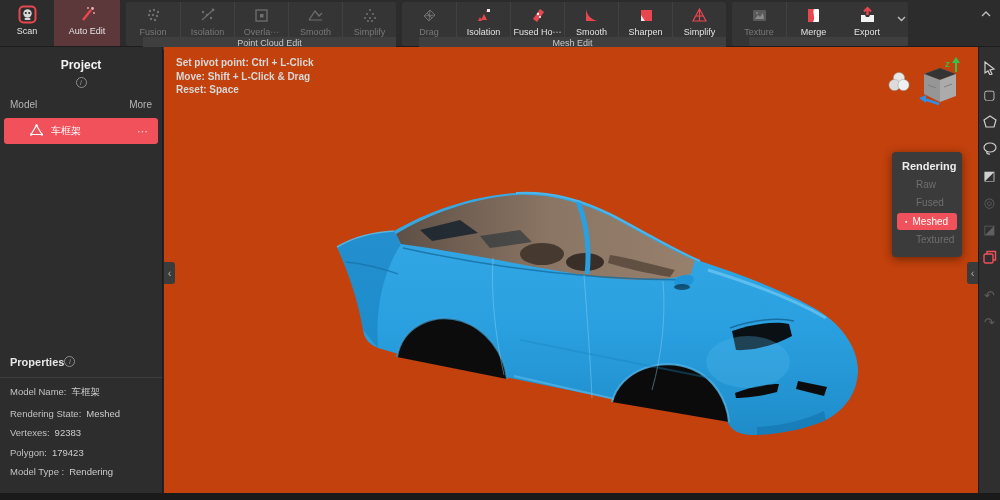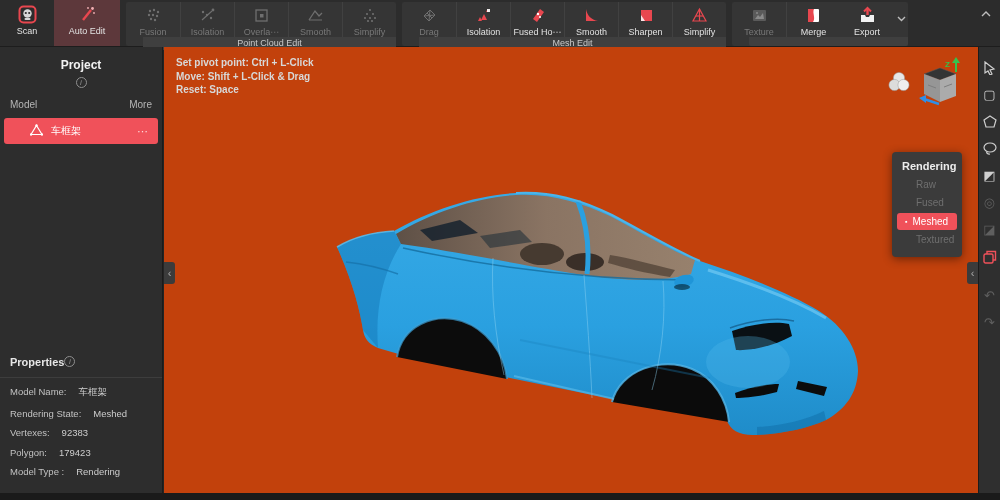--- a/index.html
+++ b/index.html
@@ -38,21 +38,21 @@
   .model-row { display:flex; justify-content:space-between; padding:11px 10px 5px;
     font-size:10px; color:#b5b5b5; }
   .model-item { margin:3px 4px; height:26px; background:#f0515a; border-radius:3px;
     display:flex; align-items:center; padding:0 9px 0 26px; gap:8px; color:#fff;
     font-size:10px; cursor:pointer; }
   .model-item .dots { margin-left:auto; font-size:11px; letter-spacing:1px; color:#ffd9da; }
   .props { position:absolute; left:0; right:0; bottom:16px; }
   .props-head { display:flex; align-items:center; padding:0 10px 9px; }
   .props-title { font-size:11px; font-weight:bold; color:#e6e6e6; }
   .props-divider { border-top:1px solid #3d3d3d; }
-  .prop-row { display:flex; gap:12px; padding:0 10px; margin-top:8.5px;
+  .prop-row { display:flex; gap:5px; padding:0 10px; margin-top:8.5px;
     font-size:9.5px; color:#c2c2c2; white-space:nowrap; }
   .prop-row .pv { color:#cdcdcd; }
 
   
   .viewport { position:absolute; left:164px; top:47px; right:22px; bottom:7px;
     background:#c2410c; overflow:hidden; }
   .hints { position:absolute; left:12px; top:9px; font-size:10px; font-weight:bold;
     color:#d8d8d8; line-height:13.5px; }
   .car-svg { position:absolute; left:116px; top:103px; }
   .spheres { position:absolute; right:66px; top:22px; }

